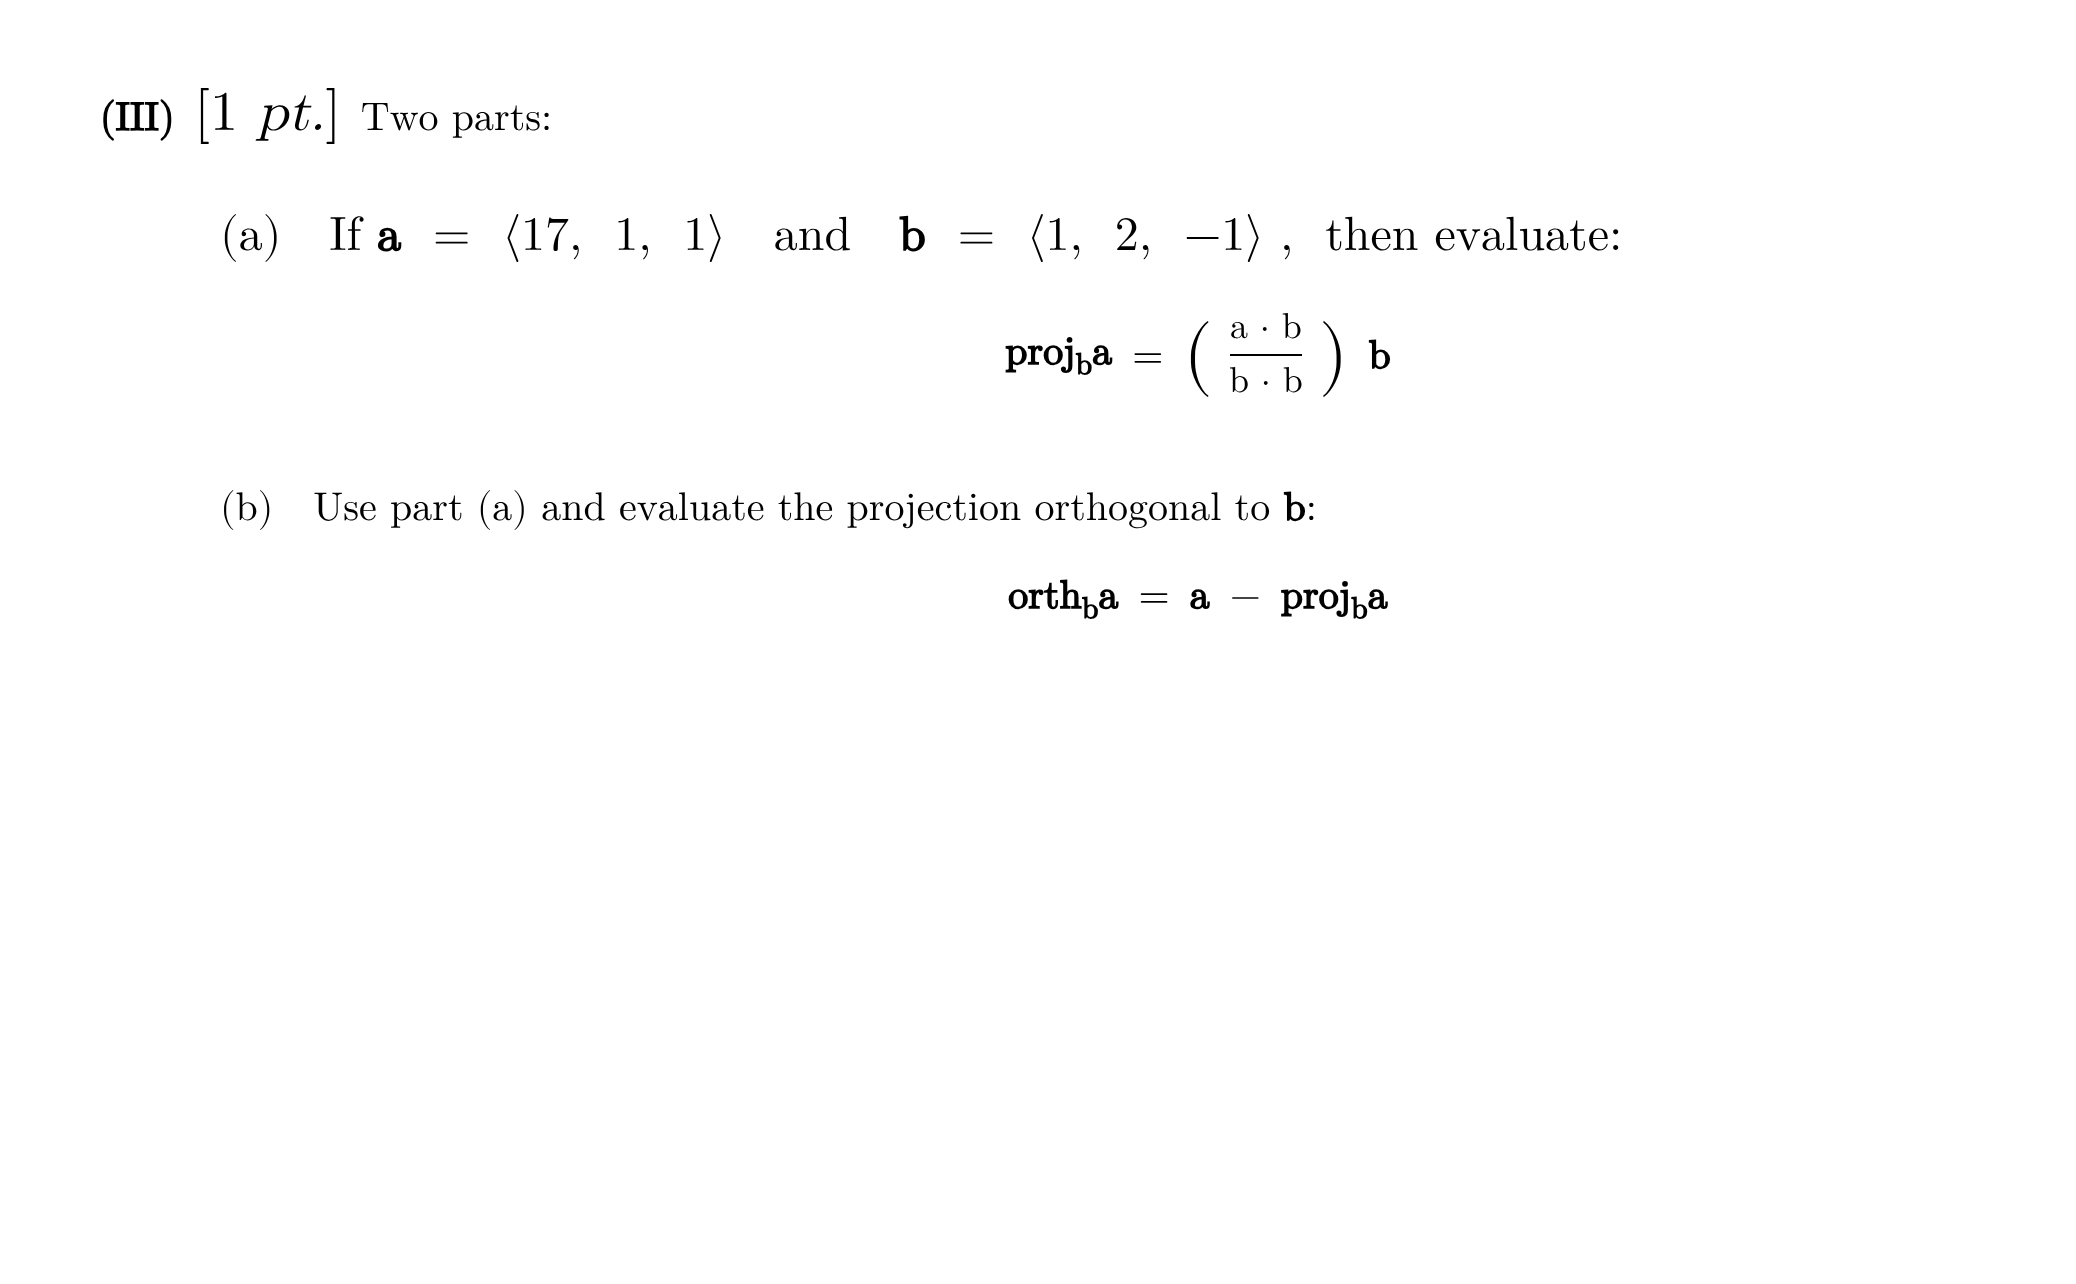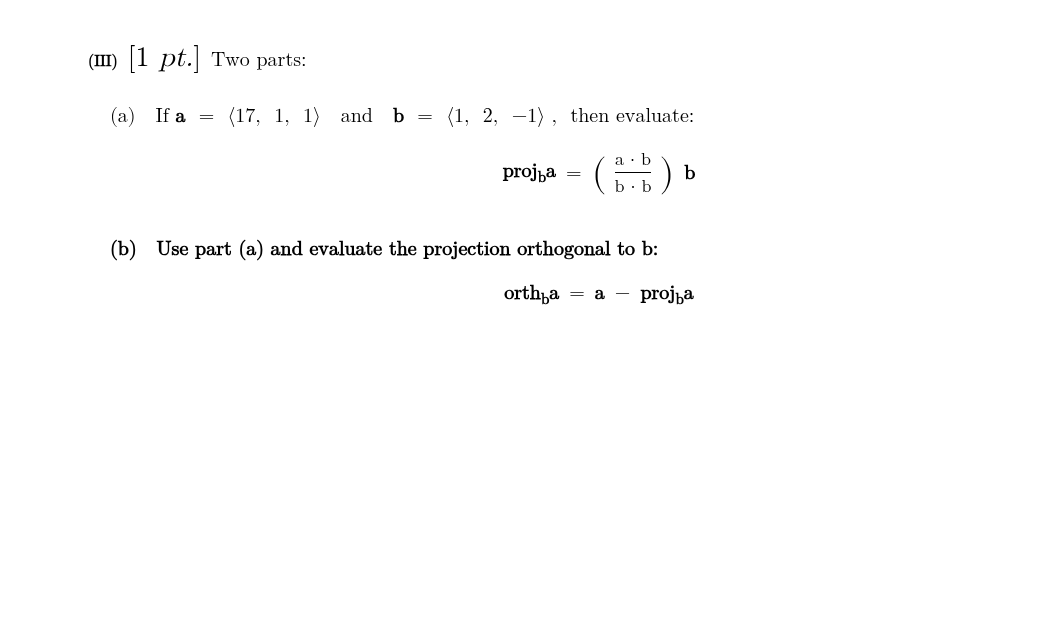--- a/index.html
+++ b/index.html
@@ -16,38 +16,37 @@
 
     .problem-header {
       display: flex;
       align-items: baseline;
       gap: 10px;
       margin-bottom: 30px;
     }
 
     .problem-number {
       font-weight: bold;
-      font-size: 16px;
-      margin-left: 38px;
+      font-size: 20px;
     }
 
     .problem-points {
       font-size: 28px;
     }
 
     .part-container {
       margin-left: 60px;
     }
 
     .part-a {
       margin-bottom: 40px;
     }
 
     .part-a-text {
-      font-size: 20px;
+      font-size: 24px;
       margin-bottom: 20px;
     }
 
     .formula-block {
       display: flex;
       justify-content: center;
       align-items: center;
       margin: 10px 0 10px 100px;
     }
 
@@ -100,21 +99,20 @@
       font-weight: bold;
     }
 
     .part-b {
       margin-top: 20px;
     }
 
     .part-b-text {
       font-size: 20px;
       margin-bottom: 20px;
-      font-weight: bold;
     }
 
     .orth-formula {
       display: flex;
       justify-content: center;
       align-items: baseline;
       margin: 12px 0 20px 100px;
       font-size: 20px;
       gap: 10px;
     }

